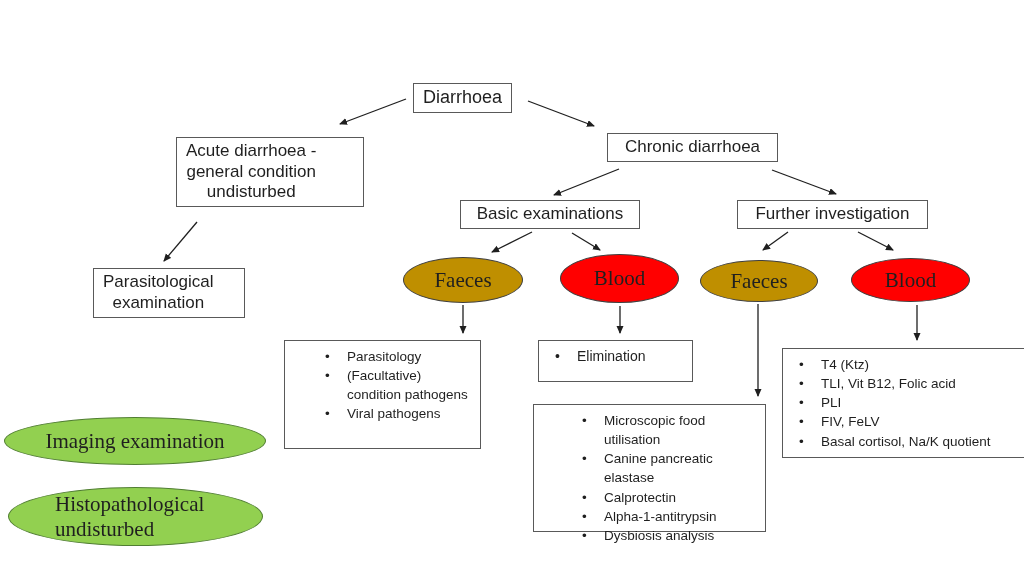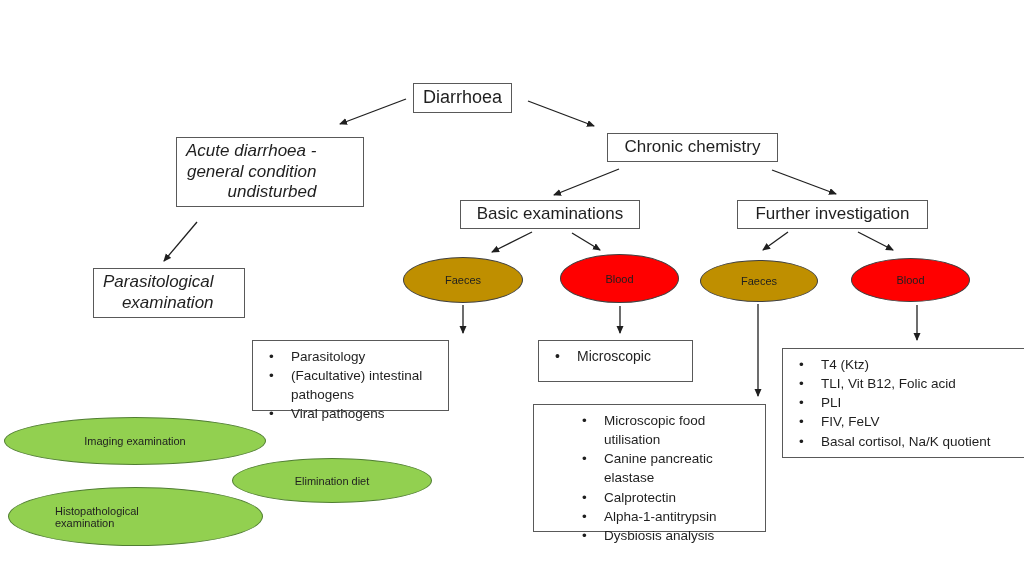--- a/index.html
+++ b/index.html
@@ -9,25 +9,25 @@
     color:var(--text,#1f1f1f); overflow:hidden;
   }
   .arrows { position:absolute; left:0; top:0; width:1024px; height:576px; }
   .box {
     position:absolute; box-sizing:border-box; background:#fff;
     border:1px solid var(--shape-border,#595959);
     display:flex; align-items:center; font-size:17px; line-height:1.22;
     white-space:pre-line;
   }
   .box.center { justify-content:center; text-align:right; }
-  .box.left   { justify-content:flex-start; text-align:right; padding-left:9px; padding-right:4px;font-style:italic; }
+  .box.left   { justify-content:flex-start; text-align:center; padding-left:9px; padding-right:4px; }
   .ellipse {
     position:absolute; box-sizing:border-box; border-radius:50%;
     display:flex; align-items:center; justify-content:center;
-    font-size:11px; border:1.5px solid #404040; white-space:pre-line;
+    font-size:21px; border:1.5px solid #404040; white-space:pre-line;font-family:Liberation Serif, serif;
   }
   .ellipse.olive { background:var(--faeces-fill,#BF8F00); }
   .ellipse.red   { background:var(--blood-fill,#FF0000); }
   .ellipse.green { background:var(--green-fill,#92D050); border-color:var(--green-border,#507E32); }
   .ellipse.leftText { justify-content:flex-start; padding-left:46px; text-align:left; }
   .listbox {
     position:absolute; box-sizing:border-box; background:#fff;
     border:1px solid var(--shape-border,#595959); font-size:13.5px;
   }
   .listbox ul { list-style:none; margin:0; padding:6px 6px 4px 14px; }
@@ -62,48 +62,48 @@
       <line x1="917" y1="305" x2="917" y2="340" marker-end="url(#ah)"></line>
     </g>
   </svg>
 
   <div class="box center" style="left:413px; top:83px; width:99px; height:30px; font-size:18px;">Diarrhoea</div>
 
   <div class="box left" style="left:176px; top:137px; width:188px; height:70px;">Acute diarrhoea -
 general condition
 undisturbed</div>
 
-  <div class="box center" style="left:607px; top:133px; width:171px; height:29px;">Chronic chemistry</div>
+  <div class="box center" style="left:607px; top:133px; width:171px; height:29px;">Chronic diarrhoea</div>
 
   <div class="box left" style="left:93px; top:268px; width:152px; height:50px;">Parasitological
 examination</div>
 
   <div class="box center" style="left:460px; top:200px; width:180px; height:29px;">Basic examinations</div>
 
   <div class="box center" style="left:737px; top:200px; width:191px; height:29px;">Further investigation</div>
 
   <div class="ellipse olive" style="left:403px; top:257px; width:120px; height:46px;">Faeces</div>
 
   <div class="ellipse red" style="left:560px; top:254px; width:119px; height:49px;">Blood</div>
 
   <div class="ellipse olive" style="left:700px; top:260px; width:118px; height:42px;">Faeces</div>
 
   <div class="ellipse red" style="left:851px; top:258px; width:119px; height:44px;">Blood</div>
 
-  <div class="listbox" style="left:252px; top:340px; width:197px; height:71px;">
+  <div class="listbox" style="left:284px; top:340px; width:197px; height:109px;padding-left:24px;">
     <ul>
         <li>Parasitology</li>
-        <li>(Facultative) intestinal pathogens</li>
+        <li>(Facultative) condition pathogens</li>
         <li>Viral pathogens</li>
       </ul>
   </div>
 
   <div class="listbox two" style="left:538px; top:340px; width:155px; height:42px;">
     <ul>
-        <li>Microscopic</li>
+        <li>Elimination</li>
       </ul>
   </div>
 
   <div class="listbox" style="left:533px; top:404px; width:233px; height:128px;padding-left:32px;">
     <ul>
         <li>Microscopic food utilisation</li>
         <li>Canine pancreatic elastase</li>
         <li>Calprotectin</li>
         <li>Alpha-1-antitrypsin</li>
         <li>Dysbiosis analysis</li>
@@ -115,18 +115,17 @@
         <li>T4 (Ktz)</li>
         <li>TLI, Vit B12, Folic acid</li>
         <li>PLI</li>
         <li>FIV, FeLV</li>
         <li>Basal cortisol, Na/K quotient</li>
       </ul>
   </div>
 
   <div class="ellipse green" style="left:4px; top:417px; width:262px; height:48px;">Imaging examination</div>
 
-  <div class="ellipse green" style="left:232px; top:458px; width:200px; height:45px;">Elimination diet</div>
 
   <div class="ellipse green leftText" style="left:8px; top:487px; width:255px; height:59px;">Histopathological
-examination</div>
+undisturbed</div>
 
 </div>
 
 </body></html>

